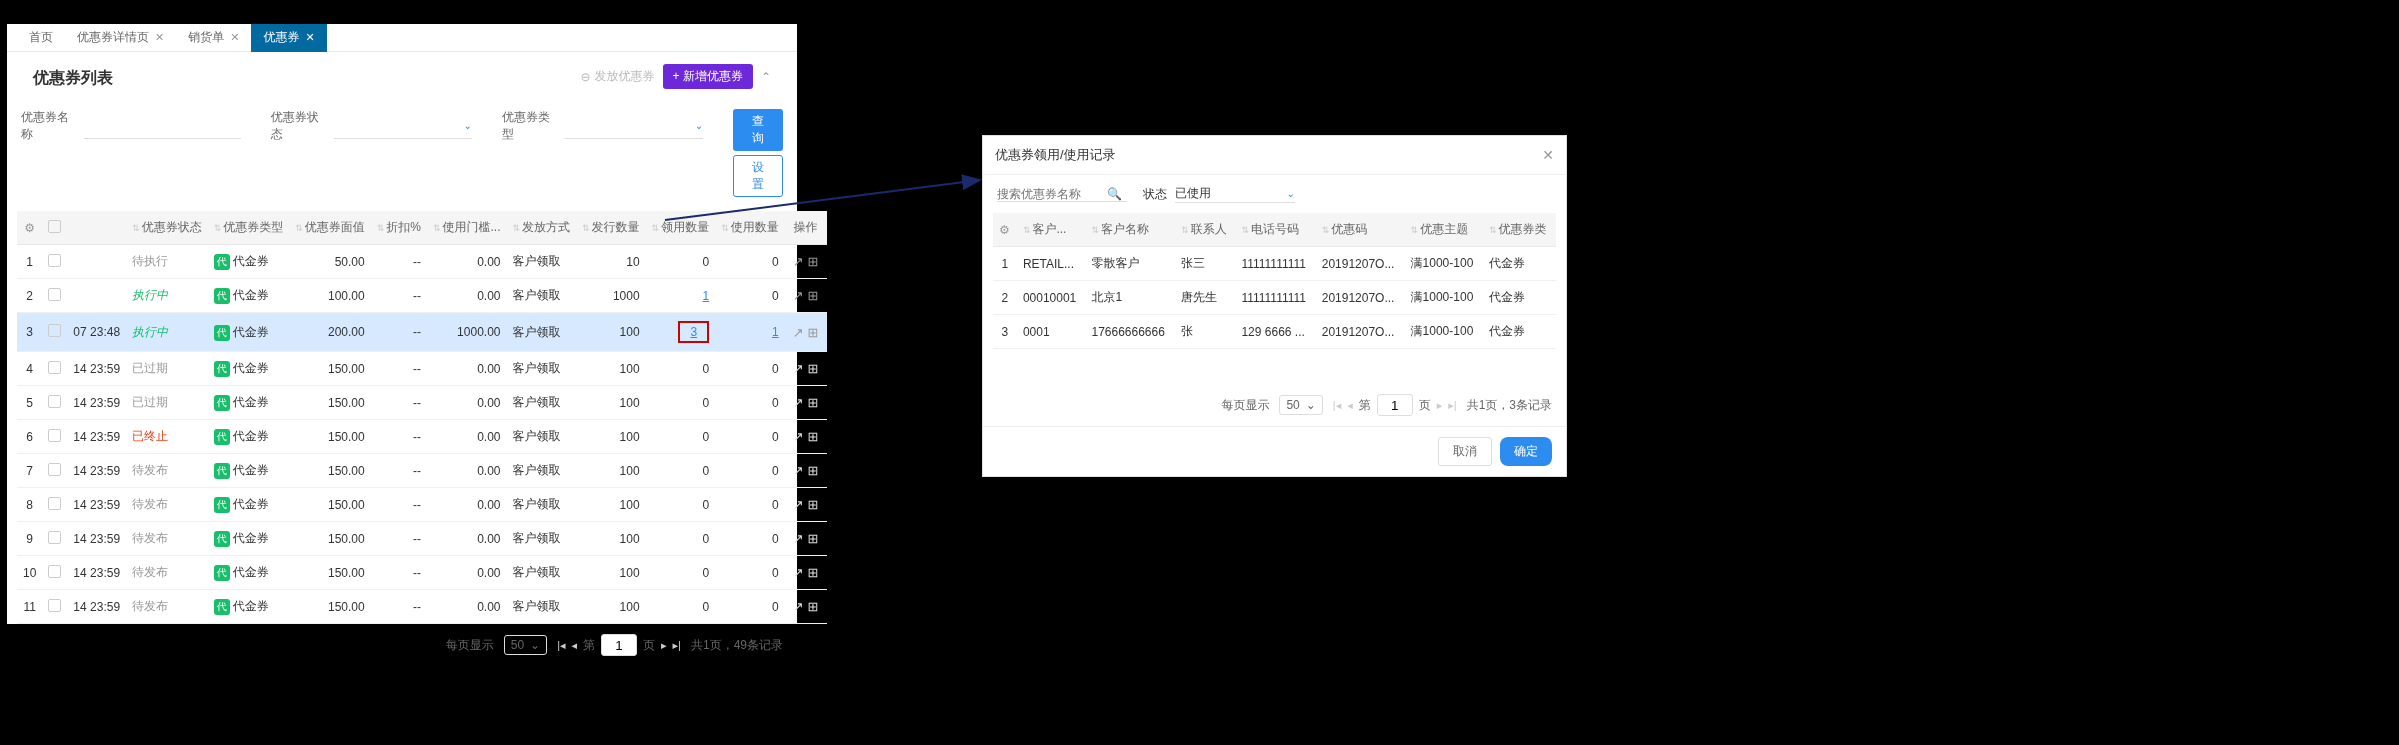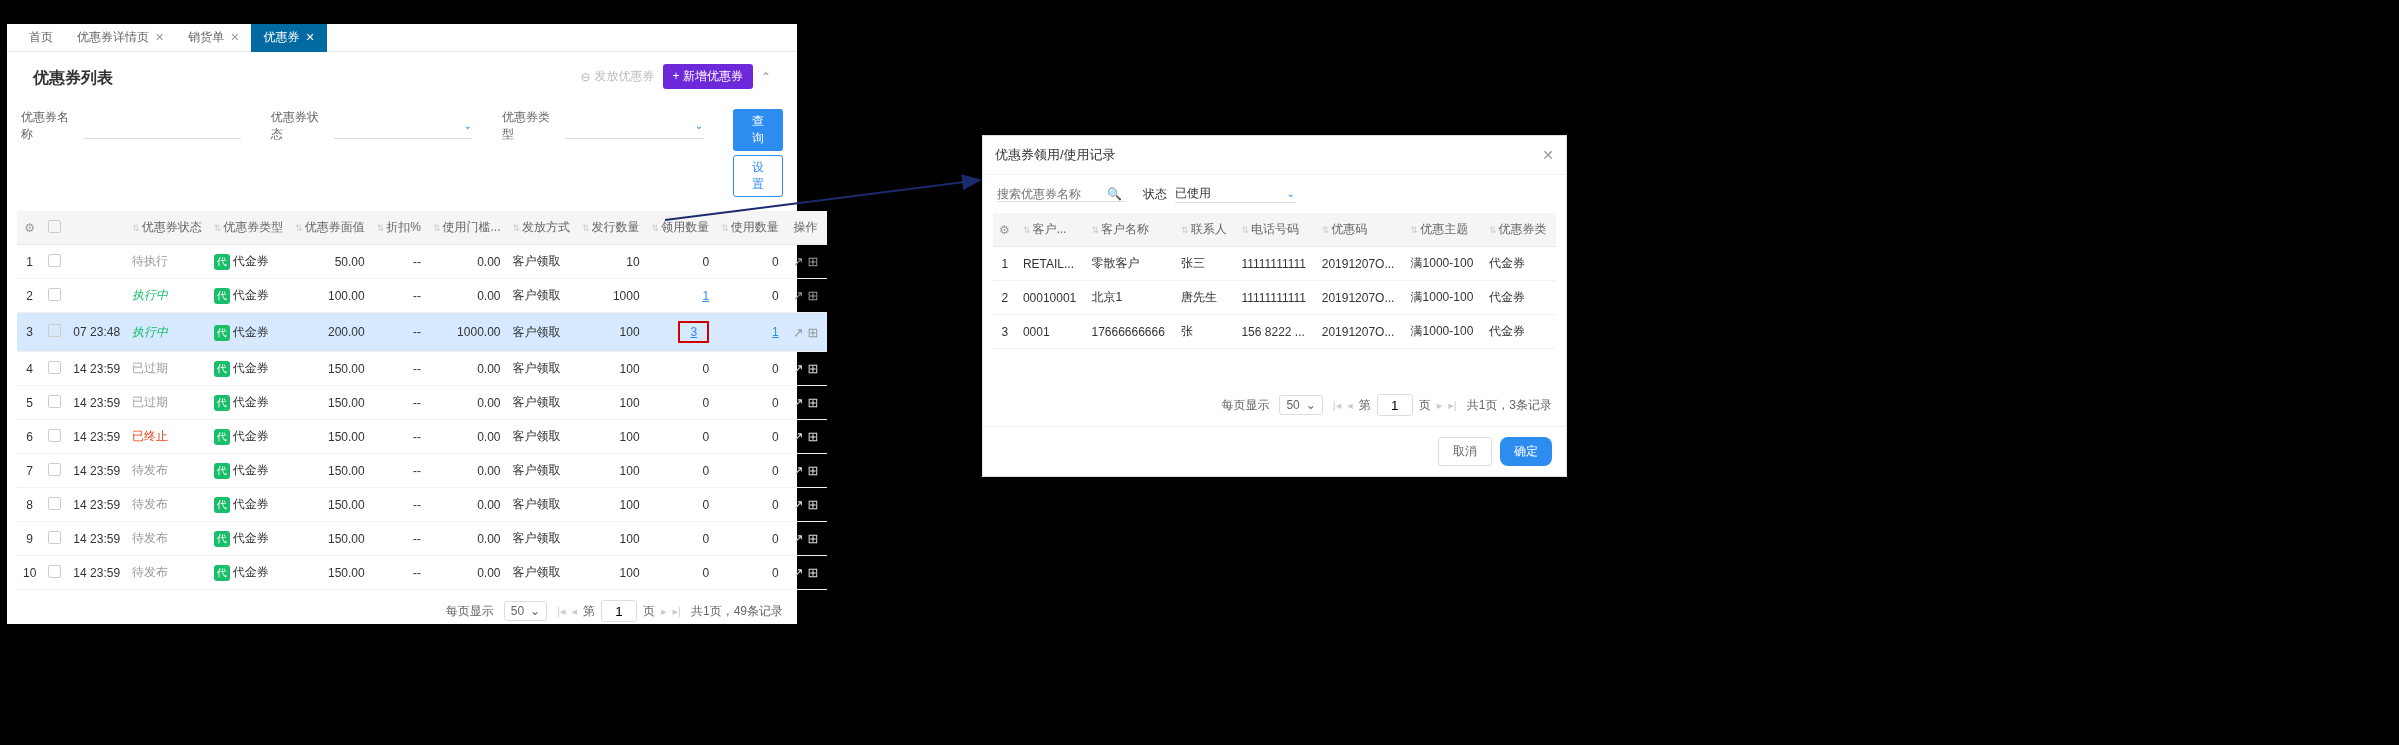--- a/index.html
+++ b/index.html
@@ -296,20 +296,35 @@
     <td><span class="badge">代</span><span>代金券</span></td>
     <td class="right">150.00</td>
     <td class="right">--</td>
     <td class="right">0.00</td>
     <td>客户领取</td>
     <td class="right">100</td>
     <td class="right">0</td>
     <td class="right">0</td>
     <td class="center"><span class="action-icon disabled">↗</span><span class="action-icon disabled">⊞</span></td>
           </tr>
+          <tr>
+    <td class="center">11</td>
+    <td class="center"><span class="checkbox"></span></td>
+    <td>14 23:59</td>
+    <td><span class="status-gray">待发布</span></td>
+    <td><span class="badge">代</span><span>代金券</span></td>
+    <td class="right">150.00</td>
+    <td class="right">--</td>
+    <td class="right">0.00</td>
+    <td>客户领取</td>
+    <td class="right">100</td>
+    <td class="right">0</td>
+    <td class="right">0</td>
+    <td class="center"><span class="action-icon disabled">↗</span><span class="action-icon disabled">⊞</span></td>
+          </tr>
         </tbody>
     </table>
   </div>
 
   <div class="pagination">
     <span class="page-label">每页显示</span>
     <span class="page-select">
         <span>50</span> 
         <span>⌄</span>
       </span>
@@ -377,21 +392,21 @@
     <td>11111111111</td>
     <td>20191207O...</td>
     <td>满1000-100</td>
     <td>代金券</td>
           </tr>
           <tr>
     <td class="center">3</td>
     <td>0001</td>
     <td>17666666666</td>
     <td>张</td>
-    <td>156 8222 ...</td>
+    <td>129 6666 ...</td>
     <td>20191207O...</td>
     <td>满1000-100</td>
     <td>代金券</td>
           </tr>
         </tbody>
     </table>
   </div>
   <div class="pagination">
     <span>每页显示</span>
     <span class="page-select">

